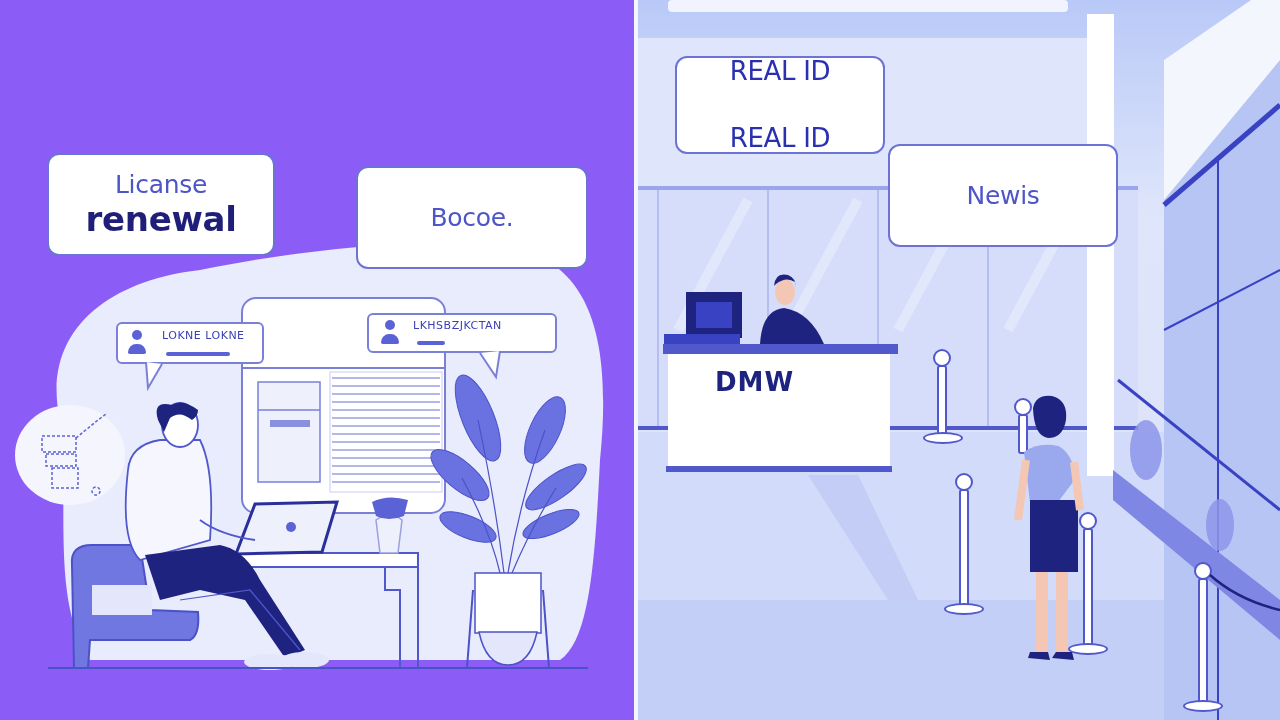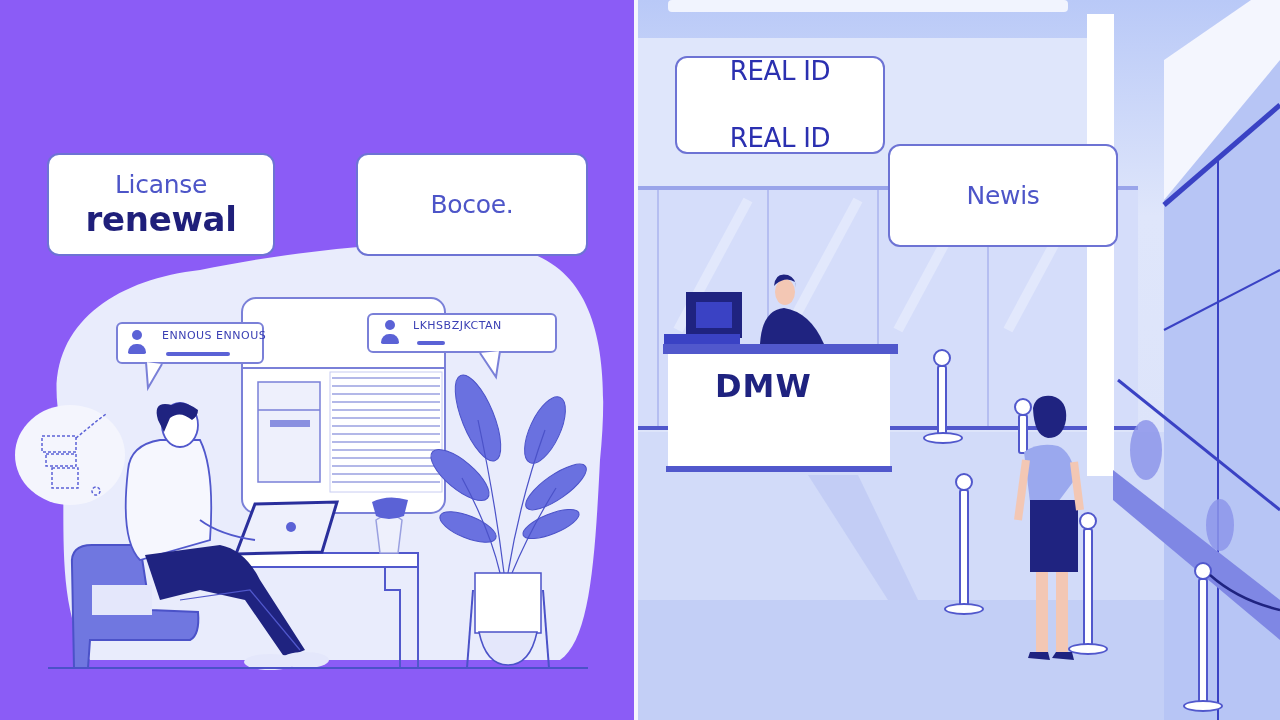--- a/index.html
+++ b/index.html
@@ -25,37 +25,37 @@
   }
   .chip .avatar-head { position: absolute; width: 10px; height: 10px; border-radius: 50%; background: #5b62d6; }
   .chip .avatar-body { position: absolute; width: 18px; height: 10px; border-radius: 9px 9px 2px 2px; background: #5b62d6; }
   .chip .chip-text { position: absolute; font-size: 11px; color: #3b40b4; letter-spacing: 0.5px; white-space: nowrap; }
   .chip .chip-bar { position: absolute; height: 4px; background: #5b62d6; border-radius: 2px; }
 
   .stanchion-post { position: absolute; width: 10px; background: #fff; border: 2px solid #5158cc; border-radius: 3px; }
   .stanchion-top { position: absolute; width: 18px; height: 18px; border-radius: 50%; background: #fff; border: 2px solid #5158cc; }
   .stanchion-base { position: absolute; width: 40px; height: 12px; border-radius: 50%; background: #fff; border: 2px solid #5158cc; }
 
-  .desk-sign { position: absolute; font-size: 32px; font-weight: 700; color: #1f2380; letter-spacing: 1px; }
+  .desk-sign { position: absolute; font-size: 26px; font-weight: 700; color: #1f2380; letter-spacing: 1px; }
 </style>
 </head>
 <body>
 
 <div class="panel panel-left">
 
   <svg width="634" height="720" style="position:absolute;left:0;top:0">
     <path d="M60 420 C 40 330, 110 280, 200 270 C 300 250, 420 235, 520 250 C 600 270, 610 360, 600 460 C 595 560, 590 640, 560 660 L 90 660 C 50 600, 70 500, 60 420 Z" fill="#e9ecfc"></path>
     <ellipse cx="70" cy="455" rx="55" ry="50" fill="#f4f5fd"></ellipse>
   </svg>
 
   <div class="label-box" style="left:47px;top:153px;width:228px;height:103px;">
     <span class="l1">Licanse</span>
     <span class="l2">renewal</span>
   </div>
-  <div class="label-box" style="left:356px;top:153px;width:232px;height:103px;">
+  <div class="label-box" style="left:356px;top:166px;width:232px;height:103px;">
     <span class="l1">Bocoe.</span>
   </div>
 
   <svg width="634" height="720" style="position:absolute;left:0;top:0">
     <rect x="242" y="298" width="203" height="215" rx="14" fill="#ffffff" stroke="#7a80d8" stroke-width="2"></rect>
     <line x1="242" y1="368" x2="445" y2="368" stroke="#7a80d8" stroke-width="2"></line>
     <rect x="258" y="382" width="62" height="100" fill="#eef0fc" stroke="#7a80d8" stroke-width="1.5"></rect>
     <line x1="258" y1="410" x2="320" y2="410" stroke="#7a80d8" stroke-width="1.5"></line>
     <rect x="270" y="420" width="40" height="7" fill="#8a90e0"></rect>
     <g stroke="#9aa0e0" stroke-width="1.3">
@@ -73,21 +73,21 @@
         <line x1="332" y1="466" x2="440" y2="466"></line>
       <line x1="332" y1="474" x2="440" y2="474"></line>
         <line x1="332" y1="482" x2="440" y2="482"></line>
     </g>
     <rect x="330" y="372" width="112" height="120" fill="none" stroke="#c8ccf2" stroke-width="1"></rect>
   </svg>
 
   <div class="chip" style="left:116px;top:322px;width:148px;height:42px;">
     <span class="avatar-head" style="left:14px;top:6px;"></span>
     <span class="avatar-body" style="left:10px;top:20px;"></span>
-    <span class="chip-text" style="left:44px;top:5px;">ENNOUS ENNOUS</span>
+    <span class="chip-text" style="left:44px;top:5px;">LOKNE LOKNE</span>
     <span class="chip-bar" style="left:48px;top:28px;width:64px;"></span>
   </div>
   <svg width="40" height="40" style="position:absolute;left:140px;top:362px">
     <path d="M6 0 L 8 26 L 22 2" fill="#fff" stroke="#7a80d8" stroke-width="2"></path>
   </svg>
 
   <div class="chip" style="left:367px;top:313px;width:190px;height:40px;padding-left:12px;">
     <span class="avatar-head" style="left:16px;top:5px;"></span>
     <span class="avatar-body" style="left:12px;top:19px;"></span>
     <span class="chip-text" style="left:44px;top:4px;">LKHSBZJKCTAN</span>

